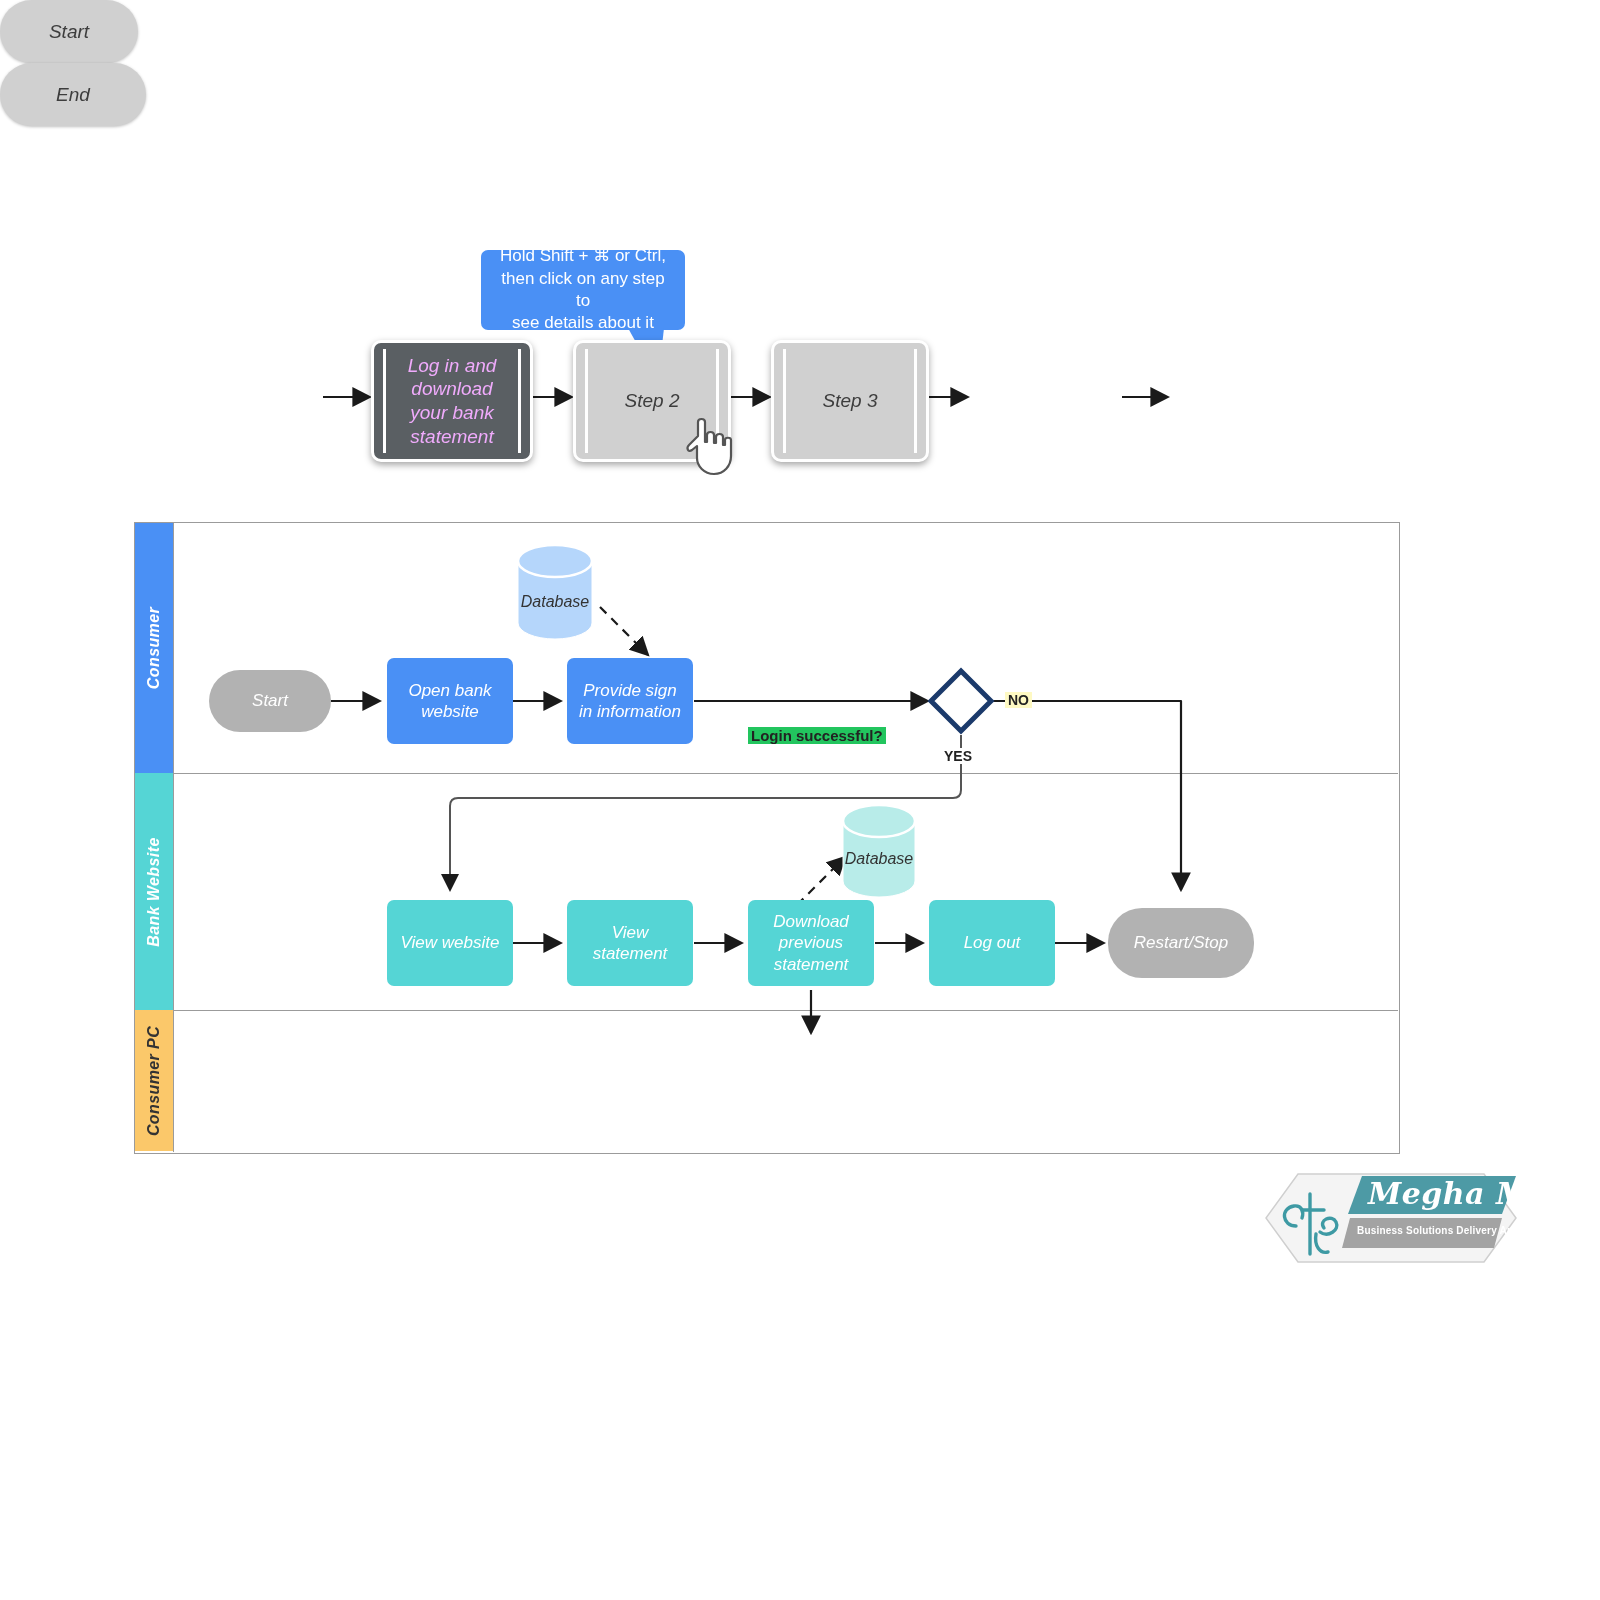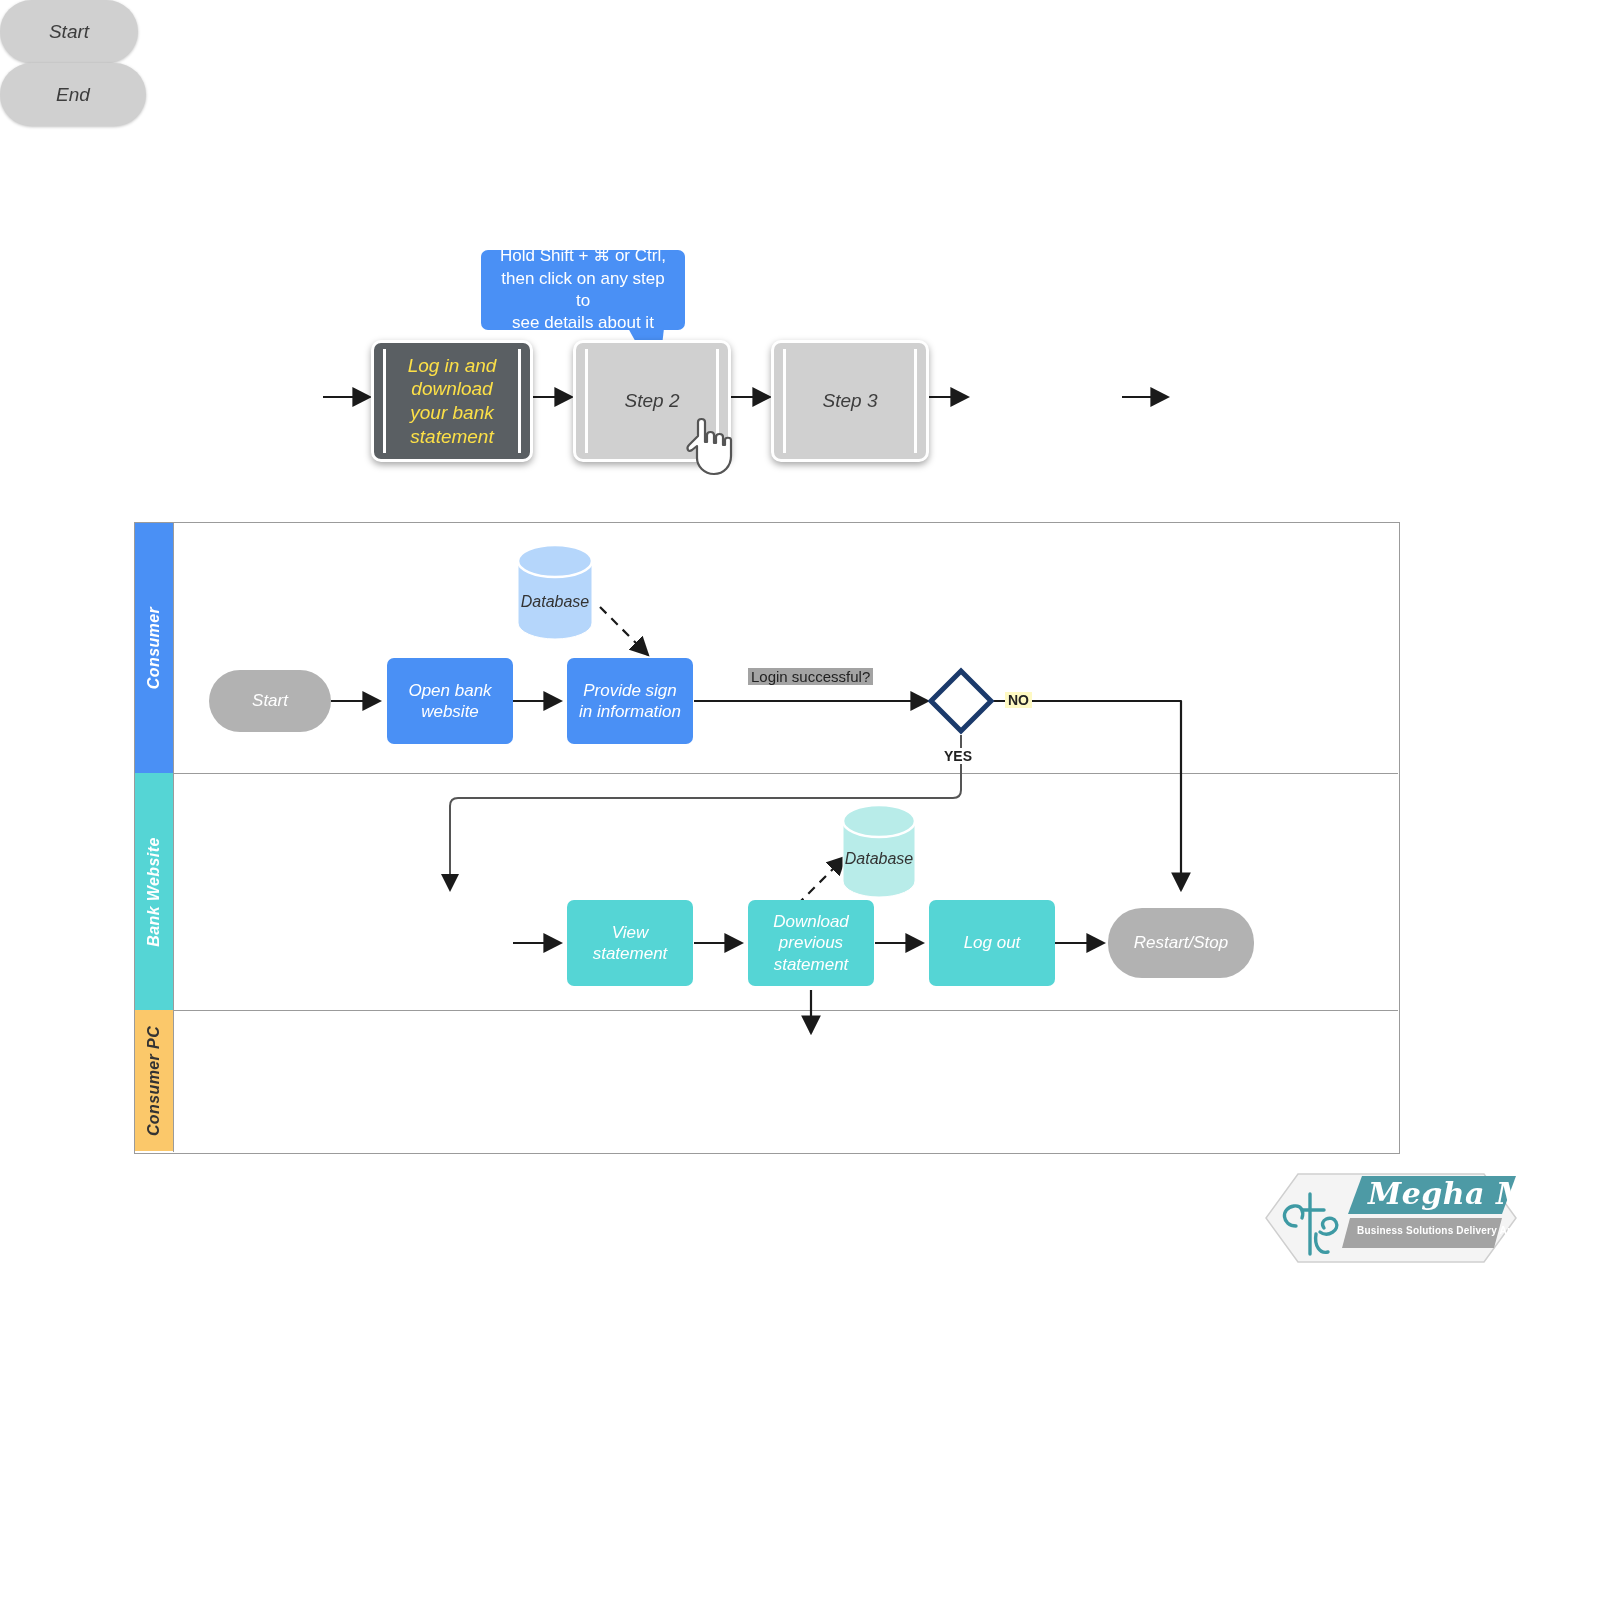--- a/index.html
+++ b/index.html
@@ -15,21 +15,21 @@
     display:flex;align-items:center;justify-content:center;
     font-style:italic;font-size:19px;color:#3d3d3d;
     box-shadow:0 1px 3px rgba(0,0,0,.25);
   }
   .stepbox{
     background:#d0d0d0;border:3px solid #ffffff;border-radius:10px;
     display:flex;align-items:center;justify-content:center;
     font-style:italic;font-size:19px;color:#3d3d3d;text-align:center;
     box-shadow:0 3px 7px rgba(0,0,0,.35);position:absolute;
   }
-  .stepbox.selected{background:#5a5f63;color:#fde047;}
+  .stepbox.selected{background:#5a5f63;color:#f0abfc;}
   .stepbox .edgeline{position:absolute;top:6px;bottom:6px;width:3px;background:#ffffff;}
   .stepbox .edgeline.l{left:9px;}
   .stepbox .edgeline.r{right:9px;}
   .stepbox .lbl{position:relative;z-index:2;line-height:1.25;padding:0 22px;}
 
   
   .tooltip{
     position:absolute;background:#4a90f5;color:#ffffff;border-radius:7px;
     font-size:17px;line-height:1.32;text-align:center;
     display:flex;align-items:center;justify-content:center;
@@ -191,21 +191,21 @@
 
     <path d="M797,905 L845,857" stroke="#1a1a1a" stroke-width="2.2" fill="none" stroke-dasharray="9,7" marker-end="url(#a2)"></path>
 
     <line x1="811" y1="990" x2="811" y2="1033" stroke="#1a1a1a" stroke-width="2.2" marker-end="url(#a2)"></line>
   </svg>
 
   <svg class="abs" style="left:928px;top:668px;width:68px;height:68px;">
     <polygon points="33,3 63,33 33,63 3,33" fill="#ffffff" stroke="#1b3a6b" stroke-width="5"></polygon>
   </svg>
 
-  <div class="edgelabel" style="left:748px;top:668px;background:#a3a3a3;padding:0 3px;">Login successful?</div>
+  <div class="edgelabel" style="left:748px;top:727px;background:#22c55e;padding:0 3px;font-weight:bold;">Login successful?</div>
   <div class="edgelabel bold" style="left:1005px;top:692px;background:#fef9c3;padding:0 3px;">NO</div>
   <div class="edgelabel bold" style="left:941px;top:748px;background:#ffffff;padding:0 3px;">YES</div>
 
   <div class="termnode" style="left:209px;top:670px;width:122px;height:62px;">
     <span>Start</span>
   </div>
 
   <div class="node blue" style="left:387px;top:658px;width:126px;height:86px;">
     <span>Open bank website</span>
   </div>
@@ -215,20 +215,23 @@
   </div>
 
   <div class="dbwrap" style="left:516px;top:545px;width:78px;height:94px;">
     <svg width="78" height="94">
       <path d="M2,16 L2,78 A37,16 0 0 0 76,78 L76,16 Z" fill="#b5d6fb" stroke="#ffffff" stroke-width="1"></path>
       <ellipse cx="39" cy="16" rx="37" ry="16" fill="#b5d6fb" stroke="#ffffff" stroke-width="2.5"></ellipse>
     </svg>
     <div class="dbtext" style="top:48px;">Database</div>
   </div>
 
+  <div class="node teal" style="left:387px;top:900px;width:126px;height:86px;">
+    <span>View website</span>
+  </div>
 
   <div class="node teal" style="left:567px;top:900px;width:126px;height:86px;">
     <span>View statement</span>
   </div>
 
   <div class="node teal" style="left:748px;top:900px;width:126px;height:86px;">
     <span>Download previous statement</span>
   </div>
 
   <div class="node teal" style="left:929px;top:900px;width:126px;height:86px;">

